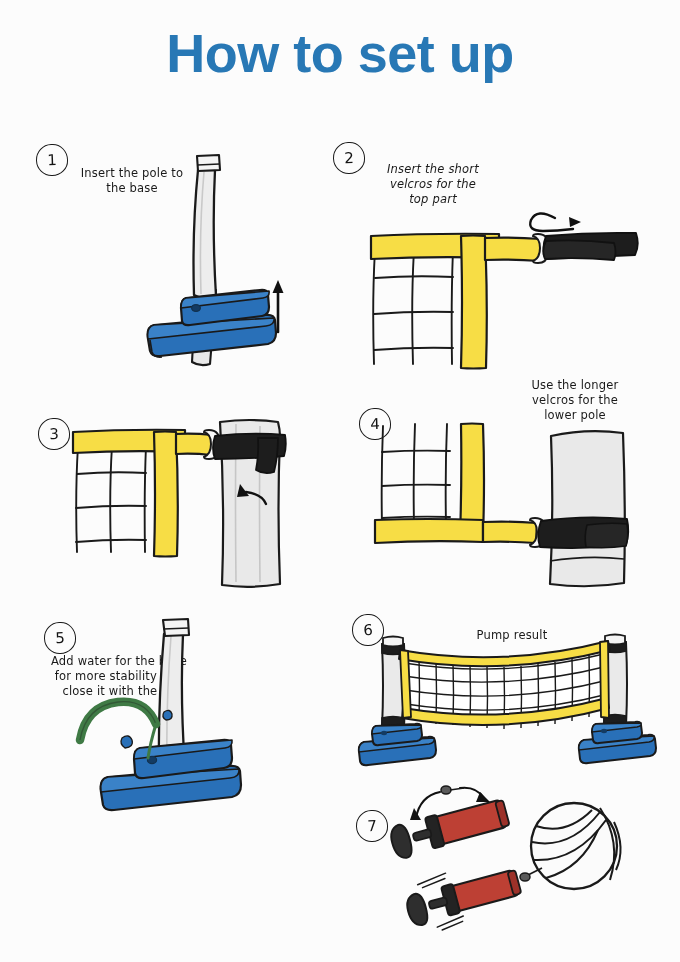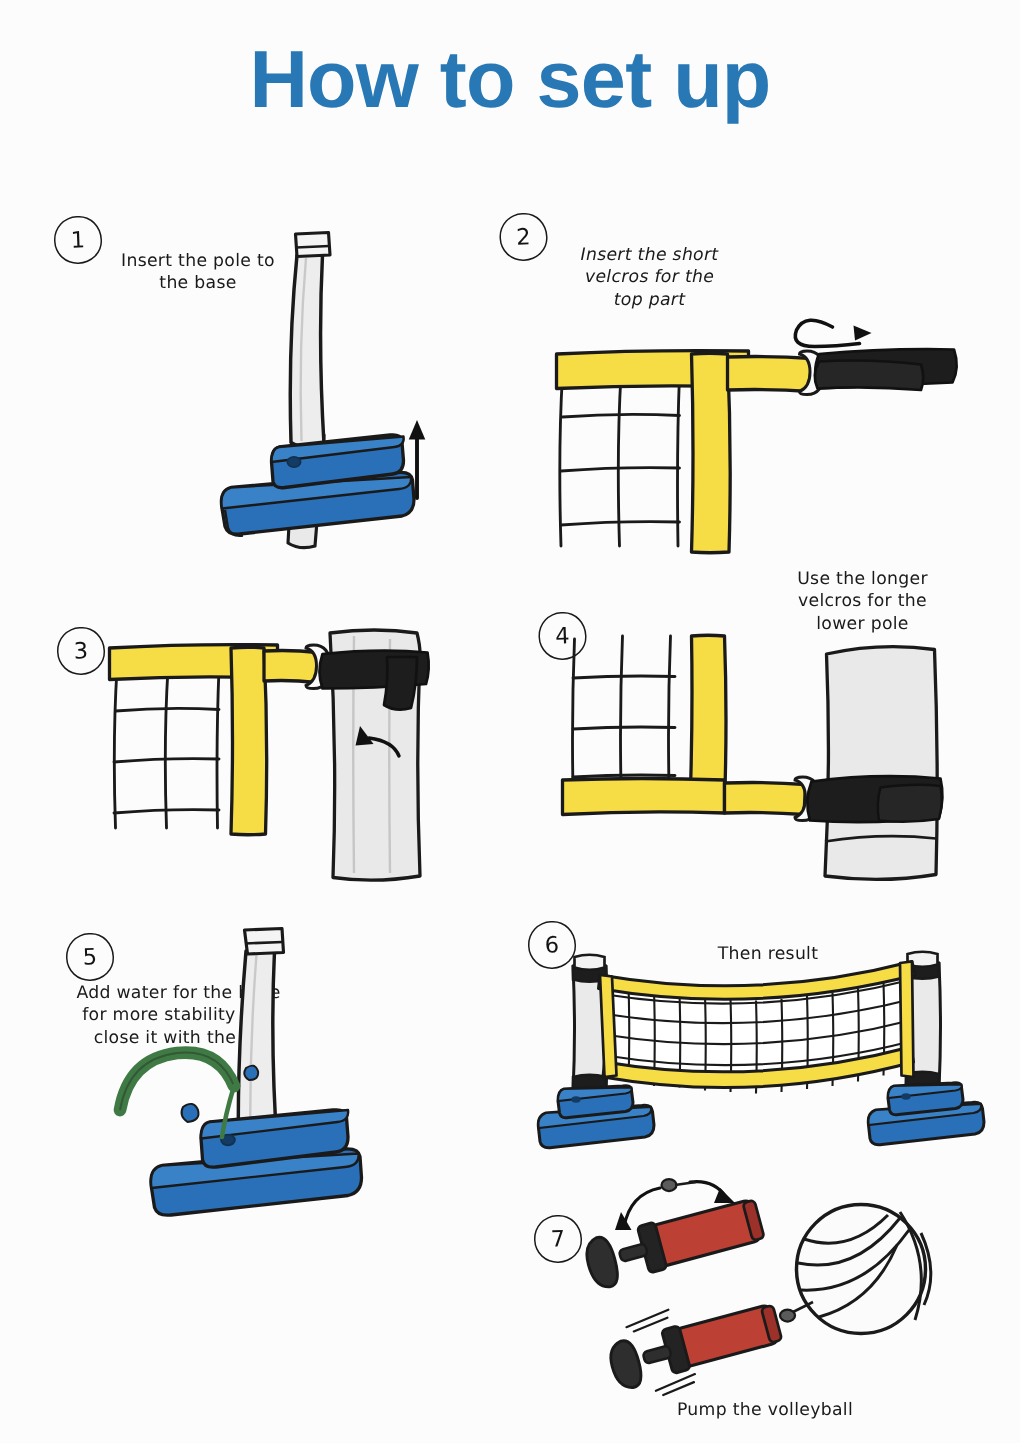--- a/index.html
+++ b/index.html
@@ -263,21 +263,21 @@
         <g>
           <path d="M86 100 q6 -4 8 2 q1 6 -6 6 q-5 -3 -2 -8 Z" fill="#2970b8" stroke="#1a1a1a" stroke-width="1.3"></path>
           <path d="M44 126 q7 -5 10 2 q2 7 -7 8 q-6 -4 -3 -10 Z" fill="#2970b8" stroke="#1a1a1a" stroke-width="1.3"></path>
         </g>
       </svg>
     </div>
   </div>
 
   <div class="step" style="left:340px;top:600px;width:340px;height:180px;">
     <div class="num" style="left:12px;top:14px;">6</div>
-    <div class="cap" style="left:92px;top:28px;width:160px;">Then result</div>
+    <div class="cap" style="left:92px;top:28px;width:160px;">Pump result</div>
 
     <div class="art" style="left:16px;top:32px;">
       <svg width="310" height="145" viewBox="0 0 310 145">
 
         <g>
           <path d="M26 12 q12 -3 22 0 q2 42 0 84 q-11 3 -22 0 q2 -42 0 -84 Z" fill="#eaeaea" stroke="#1a1a1a" stroke-width="2" stroke-linejoin="round"></path>
           <path d="M26 12 q12 -3 22 0 l0 9 q-11 3 -22 0 Z" fill="#1d1d1d" stroke="#1a1a1a" stroke-width="1.7"></path>
           <path d="M26 86 q11 -3 22 0 l0 10 q-11 3 -22 0 Z" fill="#1d1d1d" stroke="#1a1a1a" stroke-width="1.7"></path>
           <path d="M27 6 q10 -3 20 0 l0 7 q-10 3 -20 0 Z" fill="#f4f4f4" stroke="#1a1a1a" stroke-width="1.8"></path>
         </g>
@@ -337,21 +337,20 @@
           <path d="M44 18 l3 68 l8 -1 l-3 -66 Z" fill="#f7dd45" stroke="#1a1a1a" stroke-width="1.8" stroke-linejoin="round"></path>
 
           <path d="M252 9 l1 77 l-8 -1 l-1 -75 Z" fill="#f7dd45" stroke="#1a1a1a" stroke-width="1.8" stroke-linejoin="round"></path>
         </g>
       </svg>
     </div>
   </div>
 
   <div class="step" style="left:340px;top:782px;width:340px;height:175px;">
     <div class="num" style="left:16px;top:28px;">7</div>
-    <div class="cap" style="left:70px;top:150px;width:200px;">Pump the volleyball</div>
 
     <div class="art" style="left:46px;top:2px;">
       <svg width="250" height="150" viewBox="0 0 250 150">
 
         <g>
           <circle cx="188" cy="62" r="43" fill="#fbfbfb" stroke="#1a1a1a" stroke-width="2.3"></circle>
           <path d="M150 42 q30 10 56 -16" fill="none" stroke="#1a1a1a" stroke-width="2"></path>
           <path d="M146 58 q38 8 68 -30" fill="none" stroke="#1a1a1a" stroke-width="2"></path>
           <path d="M148 76 q42 2 72 -40" fill="none" stroke="#1a1a1a" stroke-width="2"></path>
           <path d="M160 94 q36 -10 52 -48" fill="none" stroke="#1a1a1a" stroke-width="2"></path>

